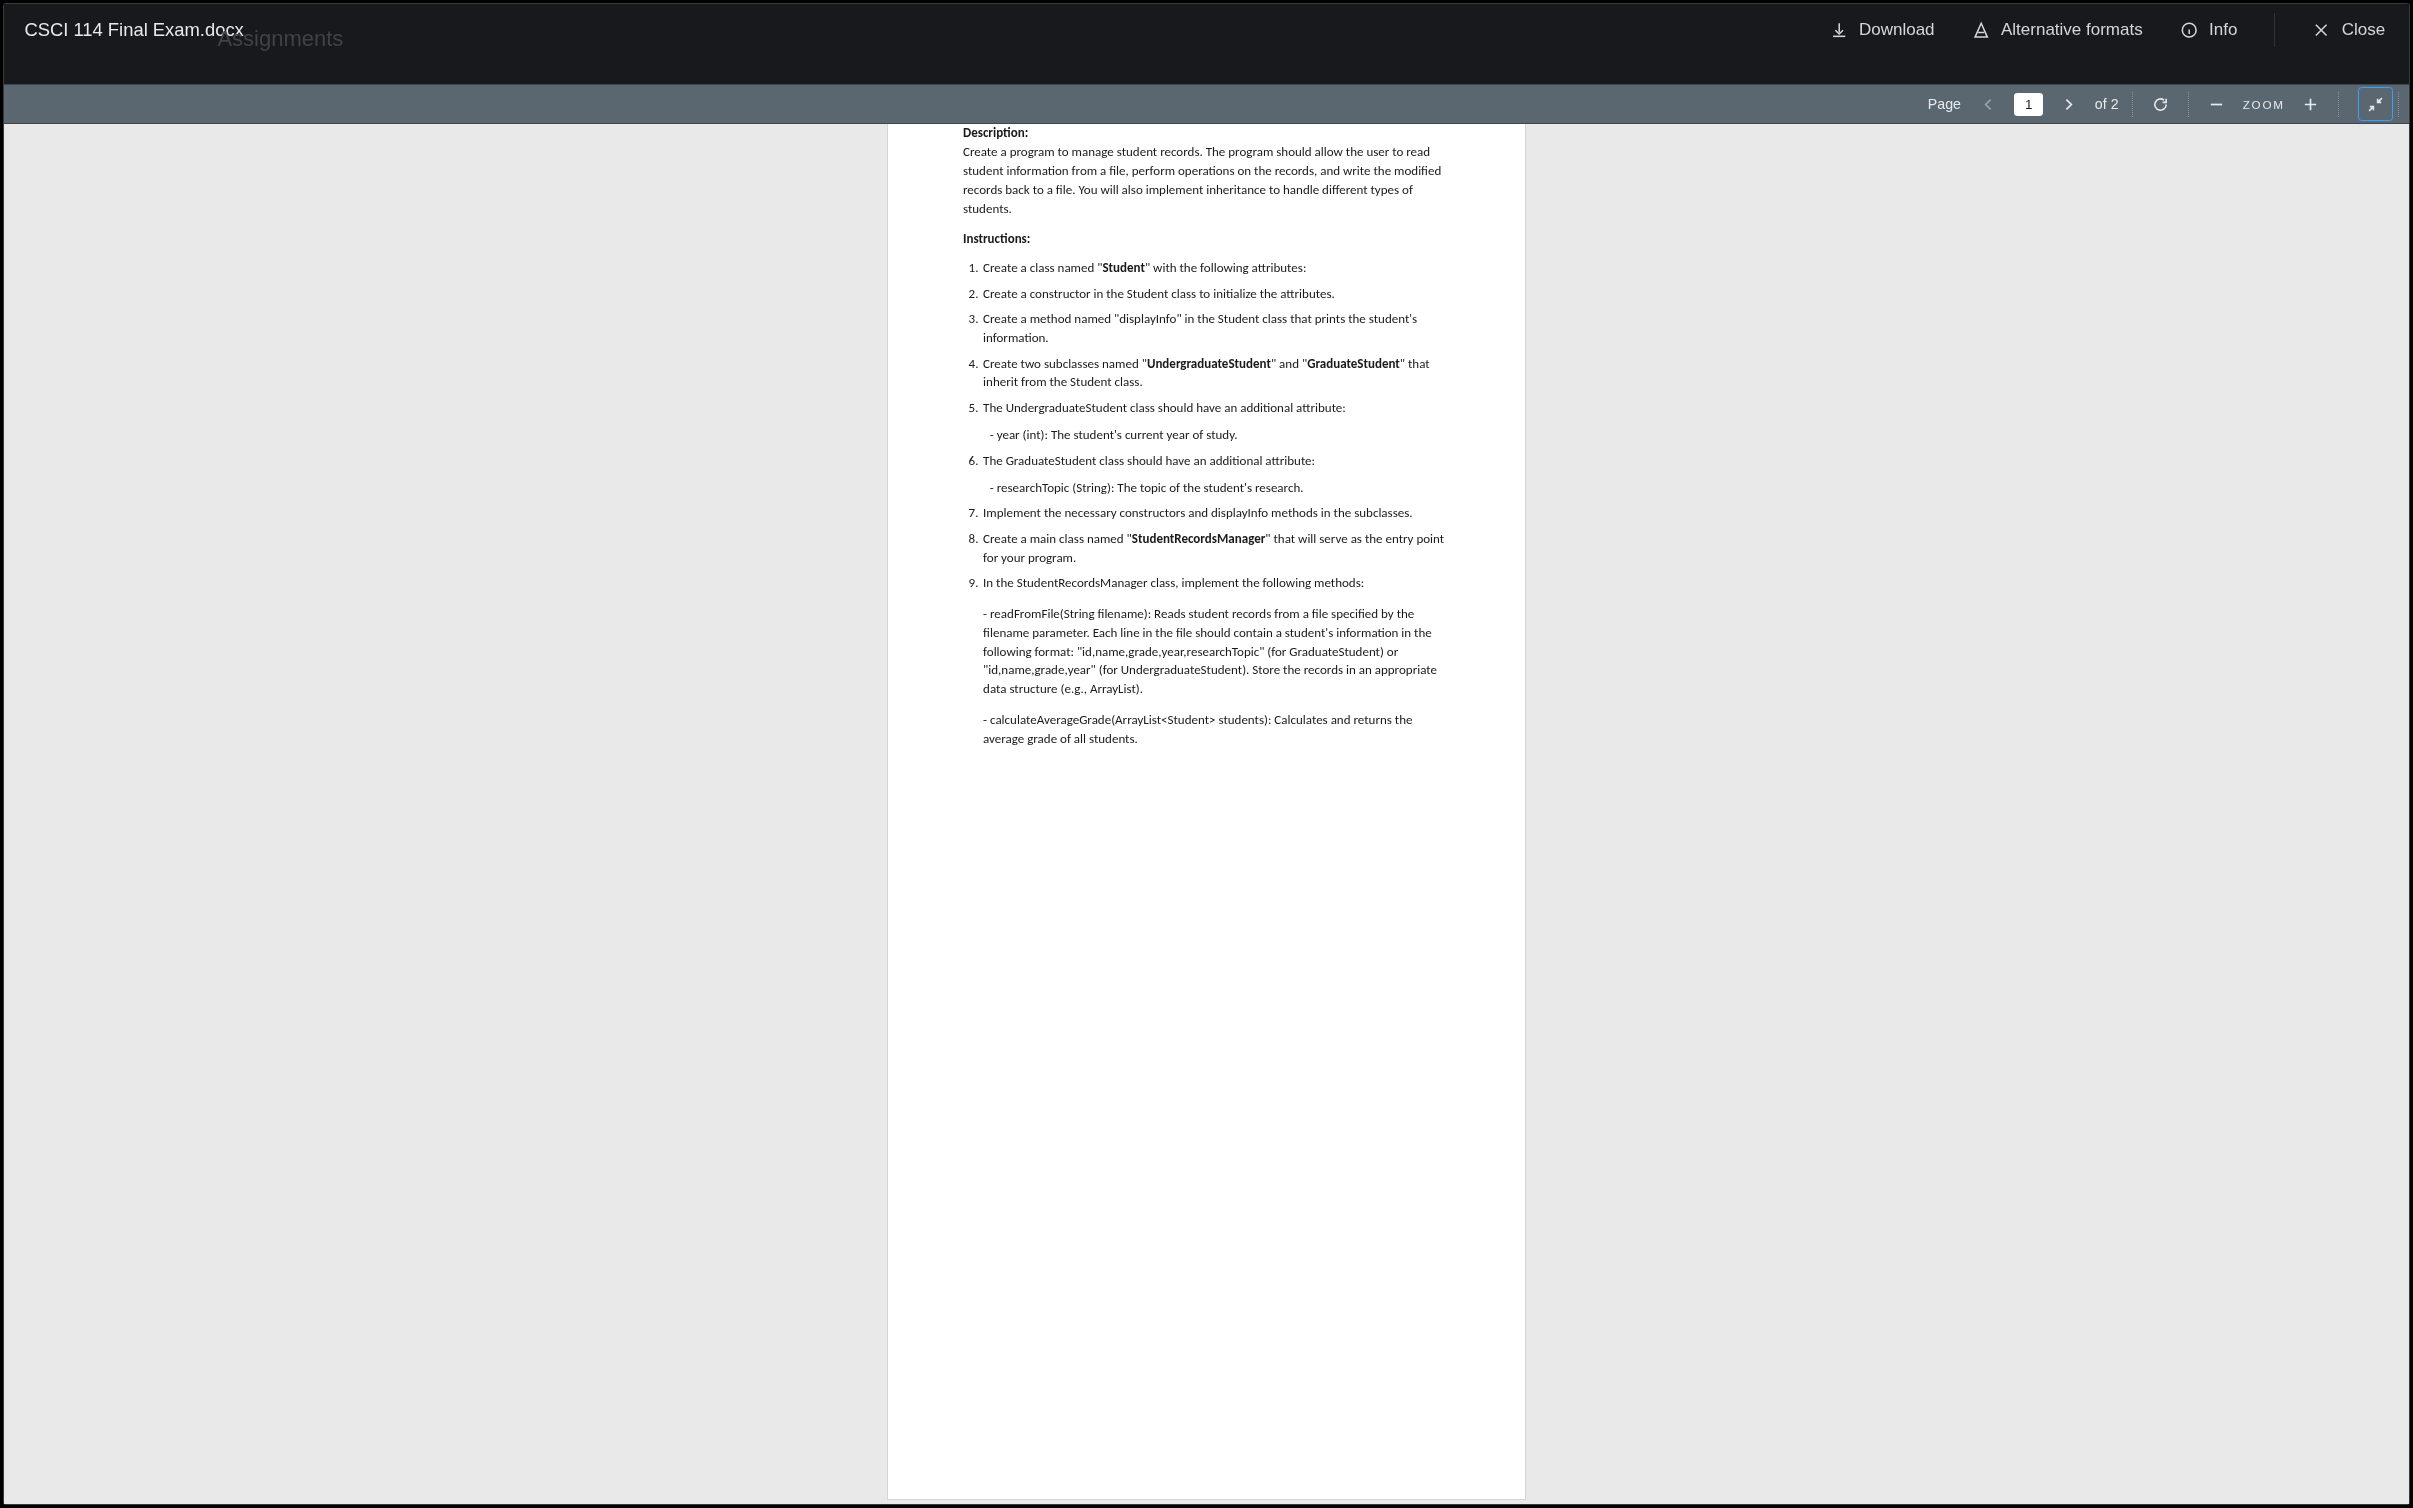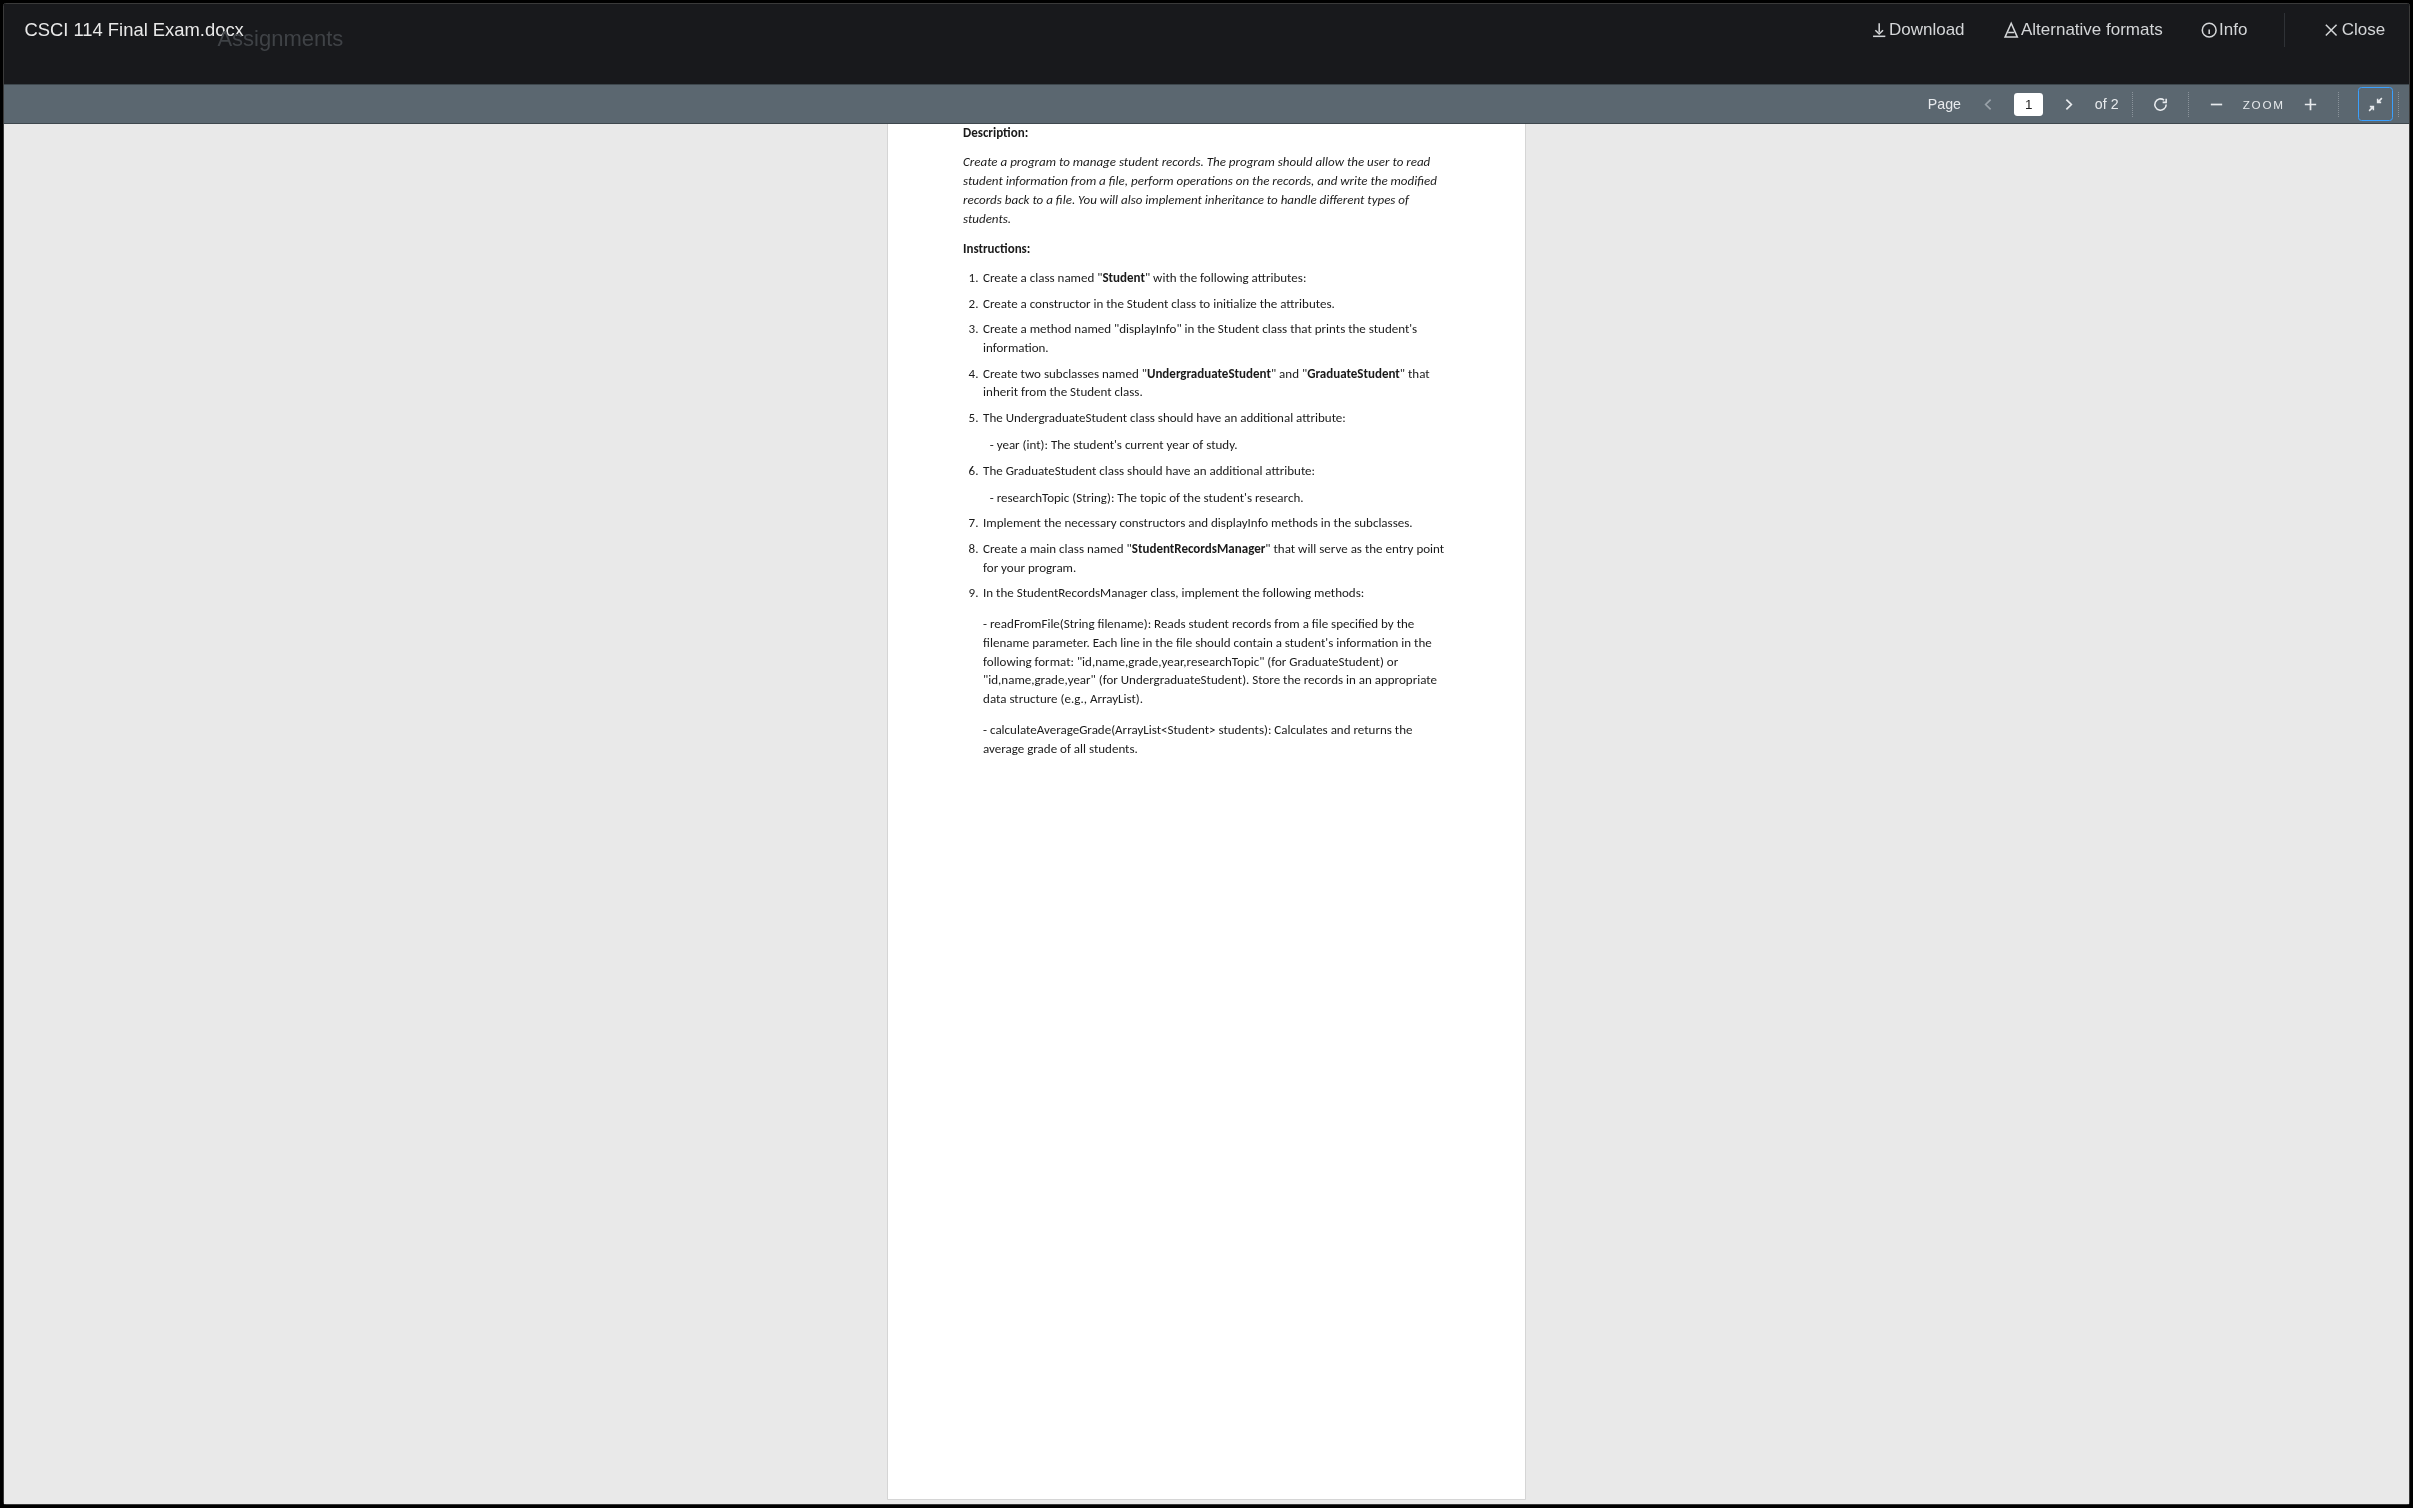--- a/index.html
+++ b/index.html
@@ -3,41 +3,41 @@
 <meta charset="utf-8">
 <style>
   * { box-sizing: border-box; margin: 0; padding: 0; }
   html, body { width: 100%; height: 100%; font-family: "Segoe UI", "Helvetica Neue", Arial, sans-serif; background:#000; overflow:hidden; }
   .viewer { position:absolute; inset:3.4px; border:0.8px solid #3a3a3a; border-radius:2.5px; background:#18191c; display:flex; flex-direction:column; }
   
   .topbar { height:52px; background:#18191c; color:#e6e6e6; display:flex; align-items:center; padding:0 23.5px 0 20px; position:relative; }
   .title { font-size:18.4px; color:#e9e9e9; }
   .bg-tab { position:absolute; left:213px; top:22px; color:#3f4246; font-size:22px; }
   .top-actions { margin-left:auto; display:flex; align-items:center; gap:37px; }
-  .top-action { display:flex; align-items:center; gap:1px; color:#d4d6d8; font-size:17px; cursor:pointer; }
+  .top-action { display:flex; align-items:center; gap:11px; color:#d4d6d8; font-size:17px; cursor:pointer; }
   .top-action svg { width:18.4px; height:18.4px; }
   .divider-v { width:0.8px; height:34px; background:#2f3236; }
   
   .toolbar-wrap { height:40px; background:#5b6770; border-top:0.8px solid #3e474d; border-bottom:0.8px solid #3e474d; display:flex; align-items:center; padding:0 10px 0 0;margin-top:28px; }
   .toolbar-right { margin-left:auto; display:flex; align-items:center; gap:0; color:#e7eaed; font-size:14.2px; }
   .tb-group { display:flex; align-items:center; gap:11.7px; padding:0 13.4px; height:40px; }
   .tb-sep { width:0.8px; height:25px; border-left:0.8px dotted #8b949b; }
   .tb-btn { width:28.5px; height:28.5px; display:flex; align-items:center; justify-content:center; border-radius:2.5px; cursor:pointer; color:#e7eaed; }
   .tb-btn svg { width:17px; height:17px; stroke:#e7eaed; }
   .tb-btn.disabled svg { stroke:#99a2a9; }
   .page-label { margin-right:1.7px; }
   .page-input { width:28.5px; height:23.5px; background:#fff; border:none; border-radius:3.4px; text-align:center; font-size:13.4px; color:#222; }
   .zoom-label { letter-spacing:1.7px; font-size:11.7px; color:#e7eaed; }
   .fullscreen-box { border:1.7px solid #3aa0ff; border-radius:3.4px; width:35px; height:34px; display:flex; align-items:center; justify-content:center; margin-left:5px; }
   
   .stage { flex:1; background:#e9e9e9; display:flex; justify-content:center; overflow:hidden; position:relative; }
   .page { width:637px; background:#fff; box-shadow:0 0 0 0.8px #d0d0d0; margin-top:0; padding:0 75px 34px 75px; color:#1a1a1a; font-size:13px; line-height:1.45; font-family:"Calibri","Segoe UI",Arial,sans-serif; position:relative; top:-5px; }
   .page .cut { height:0; }
   .desc-head { font-weight:700; margin-top:5px; color:#1a1a1a; }
-  .para { margin-top:10px;font-style:italic; }
+  .para { margin-top:0; }
   .section-head { font-weight:700; margin-top:11.7px; }
   ol.main { list-style:decimal; margin-top:10px; padding-left:18.4px; }
   ol.main > li { padding-left:1.7px; margin-top:6.7px; }
   ol.main > li:first-child { margin-top:0; }
   .sub { margin:8.4px 0 3.4px 6.7px; }
   .sub div { margin-top:0px; }
   .methods { margin-left:0; }
   .methods p { margin-top:11.7px; }
   b { font-weight:700; }
 </style>

